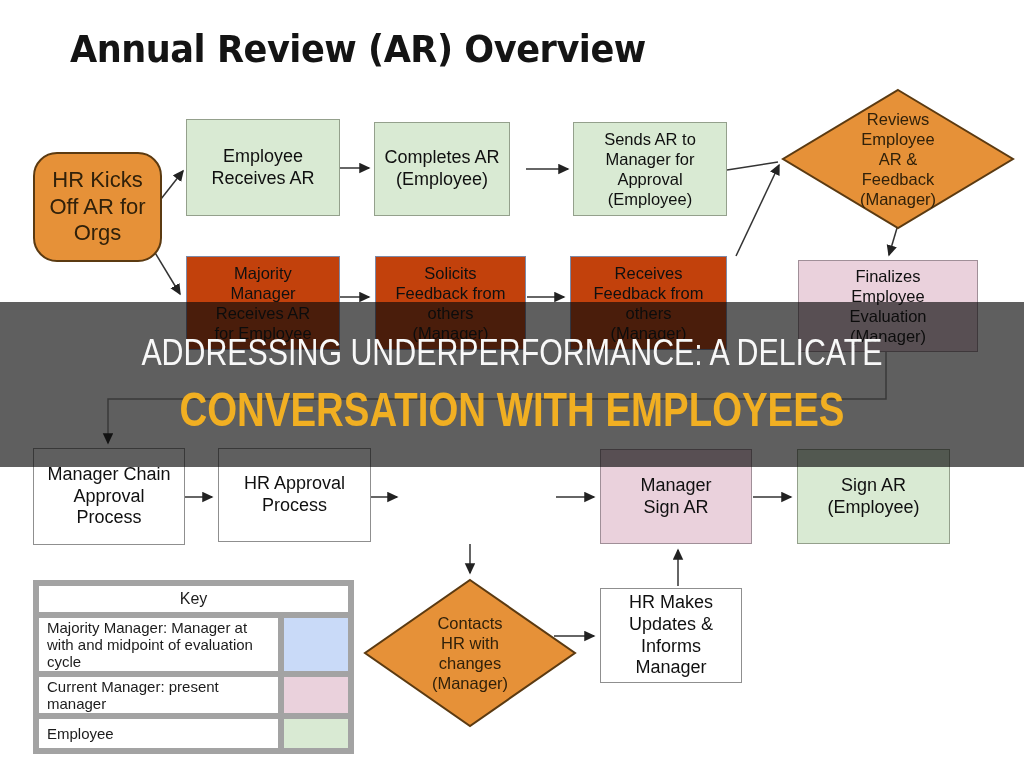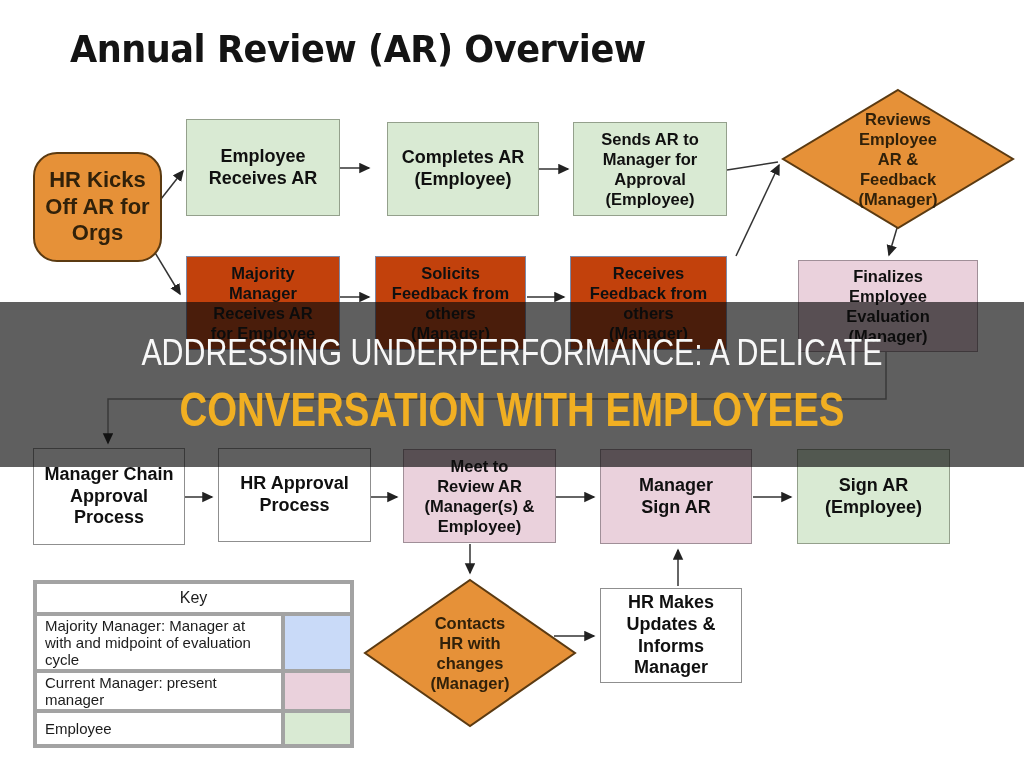--- a/index.html
+++ b/index.html
@@ -7,21 +7,21 @@
          font-family:"Liberation Sans", sans-serif;}
   
   .page-title{position:absolute;left:70px;top:28px;font-size:37px;font-weight:700;color:#141414;
               letter-spacing:-0.5px;transform:scaleX(0.95);transform-origin:left center;
               font-family:"DejaVu Sans", sans-serif;}
   
   .connectors{position:absolute;left:0;top:0;z-index:1;}
   
   .node{position:absolute;z-index:2;display:flex;align-items:center;justify-content:center;
         text-align:center;box-sizing:border-box;}
-  .node-label{white-space:pre-line;font-weight:700;color:#101010;line-height:1.22;}
+  .node-label{white-space:pre-line;font-weight:400;color:#101010;line-height:1.22;}
   .green{background:#D9EAD3;border:1.5px solid #94a08c;}
   .blue{background:#c2410c;border:1.5px solid #7d8aa8;}
   .pink{background:#EAD1DC;border:1.5px solid #a08f98;}
   .white{background:#ffffff;border:1.5px solid #8f8f8f;}
   .rounded{background:#E69138;border:2.5px solid #5b3a11;border-radius:24px;}
   .rounded .node-label{color:#31210a;font-size:22px;}
   .diamond-text{position:absolute;z-index:2;display:flex;align-items:center;justify-content:center;
                 text-align:center;}
   .diamond-text .node-label{color:#31210a;font-size:16.5px;}
   .fs17 .node-label{font-size:16.5px;}
@@ -30,21 +30,21 @@
   .banner{position:absolute;left:0;top:302px;width:1024px;height:165px;z-index:3;
           background:rgba(10,10,10,0.655);display:flex;flex-direction:column;
           align-items:center;justify-content:center;gap:8px;}
   .banner-line1{display:block;width:100%;text-align:center;color:#f8f8f8;font-size:37px;
                 font-weight:500;letter-spacing:0;transform:scaleX(0.82);transform-origin:center;}
   .banner-line2{display:block;width:100%;text-align:center;color:#F1AF22;font-size:48px;
                 font-weight:700;transform:scaleX(0.80);transform-origin:center;}
   
   .key-table{position:absolute;left:33px;top:580px;width:321px;z-index:2;border-collapse:collapse;
              font-size:15px;color:#1c1c1c;}
-  .key-table td,.key-table th{border:4px solid #a3a3a3;padding:1px 8px;font-weight:400;}
+  .key-table td,.key-table th{border:6px solid #a3a3a3;padding:1px 8px;font-weight:400;}
   .key-header{height:32px;text-align:center;font-size:16px;}
   .key-label{width:252px;}
   .key-swatch{width:57px;padding:0;}
   .row-tall{height:49px;}
   .row-short{height:35px;}
   .sw-blue{background:#C9DAF8;}
   .sw-pink{background:#EAD1DC;border-left:1px solid #b9c4d8;}
   .sw-green{background:#D9EAD3;}
 </style>
 </head>
@@ -87,21 +87,21 @@
     <span class="node-label">HR Kicks
 Off AR for
 Orgs</span>
     </div>
 
   <div class="node green fs18" style="left:186px;top:119px;width:154px;height:97px">
     <span class="node-label">Employee
 Receives AR</span>
     </div>
 
-  <div class="node green fs18" style="left:387px;top:122px;width:152px;height:94px">
+  <div class="node green fs18" style="left:374px;top:122px;width:136px;height:94px">
     <span class="node-label">Completes AR
 (Employee)</span>
     </div>
 
   <div class="node green fs17" style="left:573px;top:122px;width:154px;height:94px">
     <span class="node-label">Sends AR to
 Manager for
 Approval
 (Employee)</span>
     </div>
@@ -146,26 +146,20 @@
     <span class="node-label">Manager Chain
 Approval
 Process</span>
     </div>
 
   <div class="node white fs18" style="left:218px;top:448px;width:153px;height:94px">
     <span class="node-label">HR Approval
 Process</span>
     </div>
 
-  <div class="node pink fs17" style="left:403px;top:449px;width:153px;height:94px">
-    <span class="node-label">Meet to
-Review AR
-(Manager(s) &amp;
-Employee)</span>
-    </div>
 
   <div class="node pink fs18" style="left:600px;top:449px;width:152px;height:95px">
     <span class="node-label">Manager
 Sign AR</span>
     </div>
 
   <div class="node green fs18" style="left:797px;top:449px;width:153px;height:95px">
     <span class="node-label">Sign AR
 (Employee)</span>
     </div>

